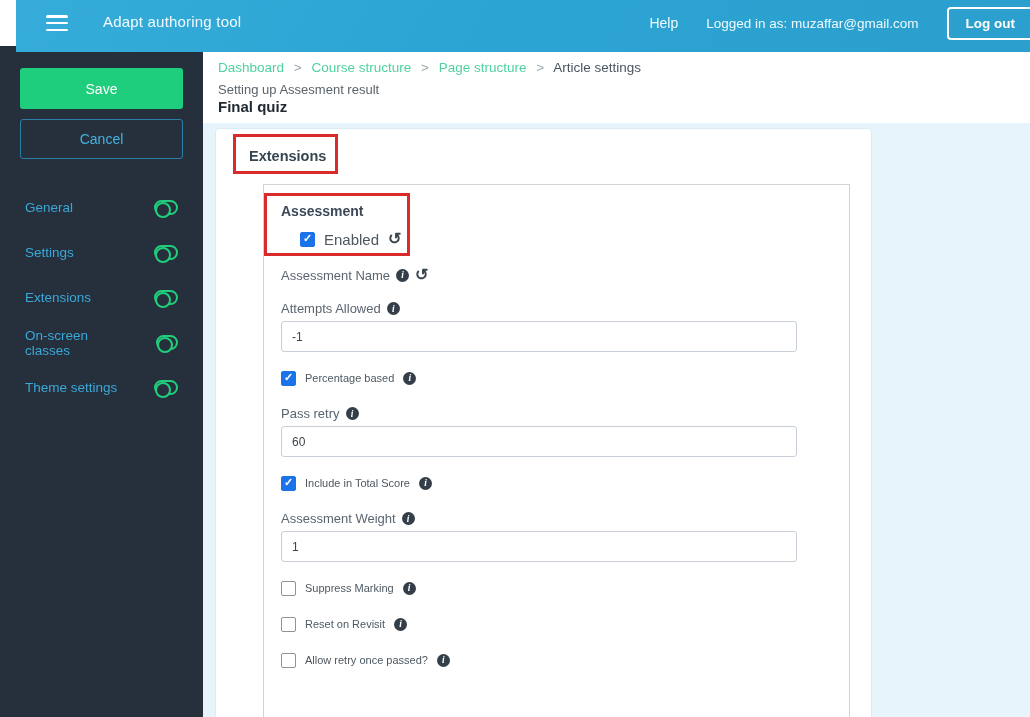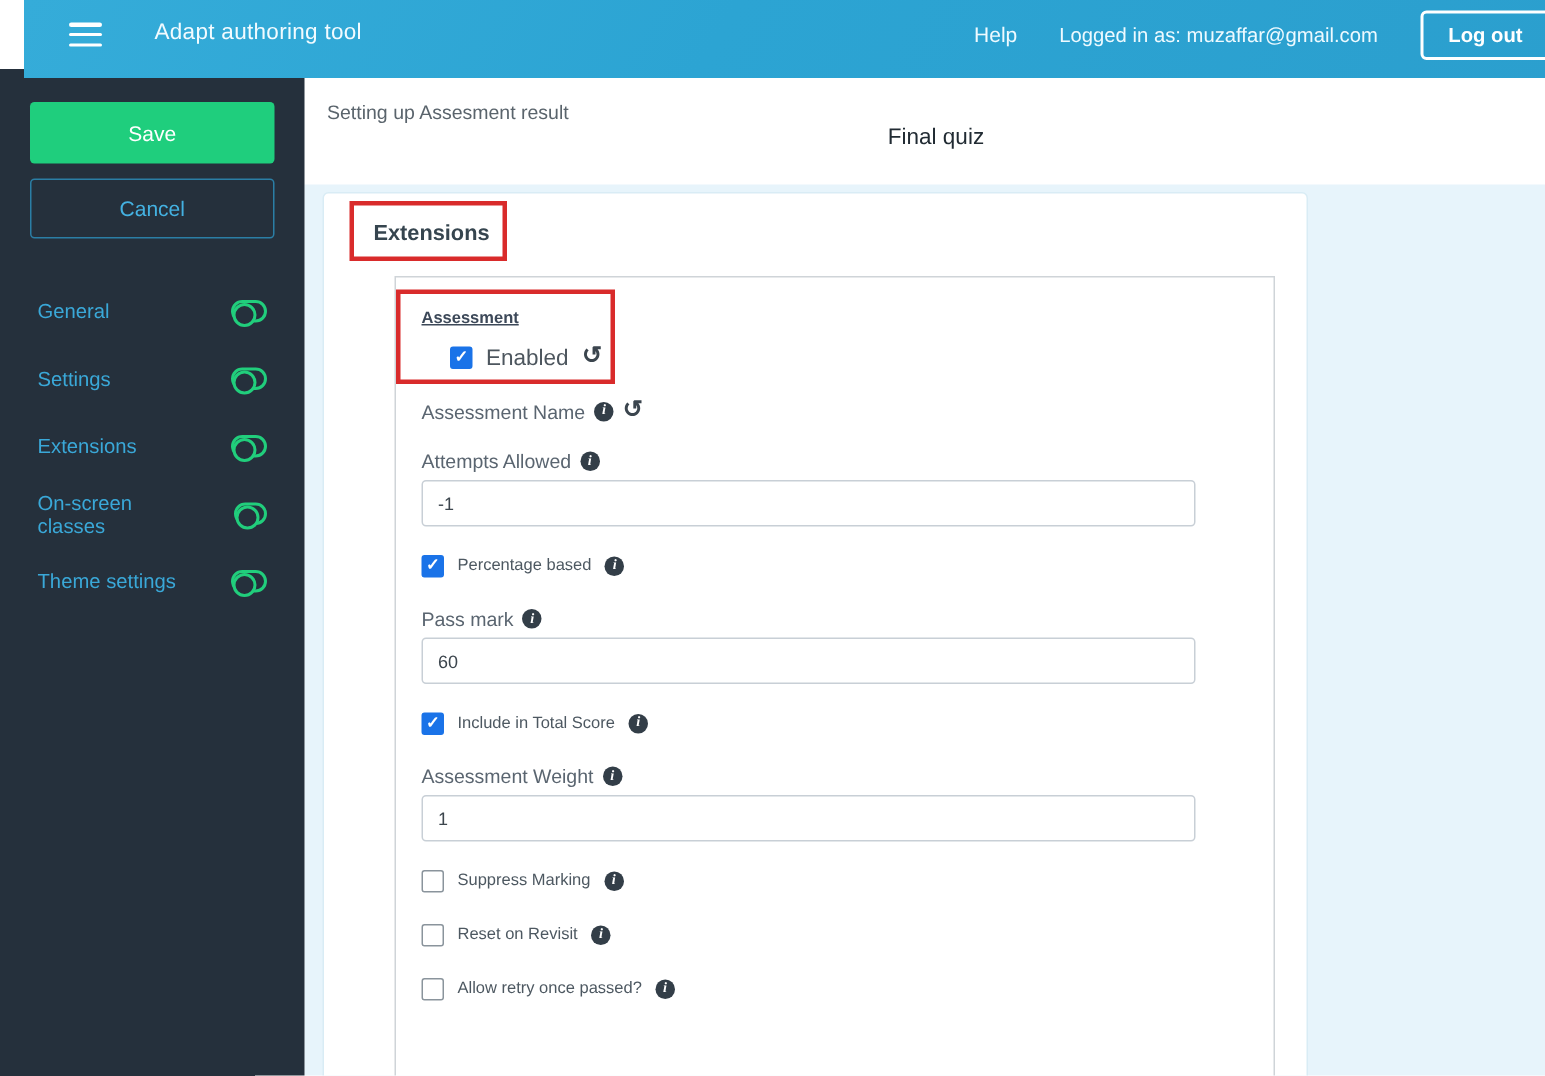--- a/index.html
+++ b/index.html
@@ -38,31 +38,31 @@
                     border:2px solid #21ce7c; border-radius:50%; background:#25303c; }
 
   
   .content { position:absolute; top:46px; left:203px; width:827px; height:671px; background:#fff; }
   .crumb-area { height:77px; background:#fff; padding:14px 0 0 15px; }
   .breadcrumb { font-size:13.5px; }
   .breadcrumb a { color:#50d2a0; text-decoration:none; cursor:pointer; }
   .breadcrumb .sep { color:#9aa7ad; margin:0 6px; }
   .breadcrumb .current { color:#4a5560; }
   .page-subtitle { margin-top:7px; font-size:13px; color:#5a646c; }
-  .page-title { margin-top:1px; font-size:15px; font-weight:normal; color:#212b33;text-align:center; }
+  .page-title { margin-top:1px; font-size:15px; font-weight:bold; color:#212b33; }
 
   .main { position:absolute; top:77px; left:0; right:0; bottom:0; background:#e7f4fb; overflow:hidden; }
   .card { position:relative; margin:5px 0 0 12px; width:657px; height:700px;
           background:#fff; border:1px solid #d9ecf5; border-radius:4px; }
   .section-title { position:absolute; left:33px; top:19px; font-size:14.5px; font-weight:bold; color:#36454f; }
 
   .panel { position:absolute; left:47px; top:55px; width:587px; height:660px;
            background:#fff; border:1px solid #cfd4d8; padding:17px 54px 0 17px; }
-  .group-title { display:inline-block; font-size:11px; font-weight:bold; color:#3c4858;
-                 text-decoration:underline; margin-bottom:12px; }
+  .group-title { display:inline-block; font-size:14px; font-weight:bold; color:#3c4858;
+                 margin-bottom:12px; }
 
   .cb-row { display:flex; align-items:center; gap:9px; margin-bottom:20px; height:16px; }
   .cb-row.enabled-row { margin-left:19px; margin-bottom:20px; }
   .cb-row .cb-label { font-size:11px; color:#4d5861; }
   .cb-row.enabled-row .cb-label { font-size:15px; color:#4d565e; }
   .cb { width:15px; height:15px; border-radius:2px; flex:0 0 auto; cursor:pointer; position:relative; }
   .cb.on { background:#1a73e8; border:1px solid #1a73e8; }
   .cb.on::after { content:"✓"; position:absolute; left:2px; top:-1px; color:#fff; font-size:11px; font-weight:bold; }
   .cb.off { background:#fff; border:1.5px solid #8a949c; }
 
@@ -121,20 +121,29 @@
     </div>
     <div class="side-item">
       <span class="lbl">Theme settings</span>
       <span class="toggle"></span>
     </div>
   </div>
 </div>
 
 <div class="content">
   <div class="crumb-area">
+    <div class="breadcrumb">
+      <a>Dashboard</a>
+      <span class="sep">&gt;</span>
+      <a>Course structure</a>
+      <span class="sep">&gt;</span>
+      <a>Page structure</a>
+      <span class="sep">&gt;</span>
+      <span class="current">Article settings</span>
+    </div>
     <div class="page-subtitle">Setting up Assesment result</div>
     <div class="page-title">Final quiz</div>
   </div>
 
   <div class="main">
     <div class="card">
       <div class="anno anno-extensions"></div>
       <div class="anno anno-assessment"></div>
 
       <div class="section-title">Extensions</div>
@@ -170,21 +179,21 @@
         
         <div class="cb-row">
           <span class="cb on" aria-checked="true"></span>
           <span class="cb-label">Percentage based</span>
           <span class="info-icon">i</span>
         </div>
 
         
         <div class="field-block">
           <div class="field-label">
-            <span>Pass mark</span>
+            <span>Pass retry</span>
             <span class="info-icon">i</span>
           </div>
           <input class="field-input" type="text" value="60" style="">
         </div>
 
         
         <div class="cb-row">
           <span class="cb on" aria-checked="true"></span>
           <span class="cb-label">Include in Total Score</span>
           <span class="info-icon">i</span>

